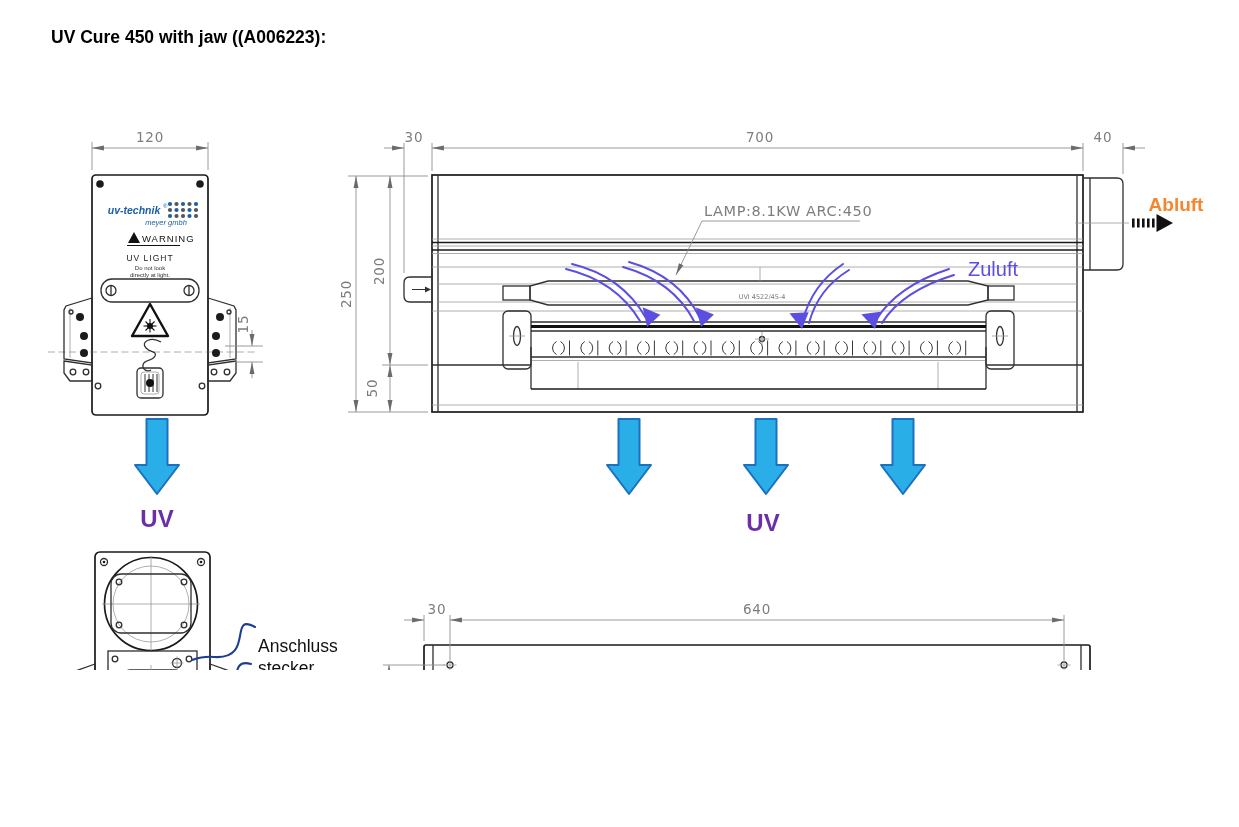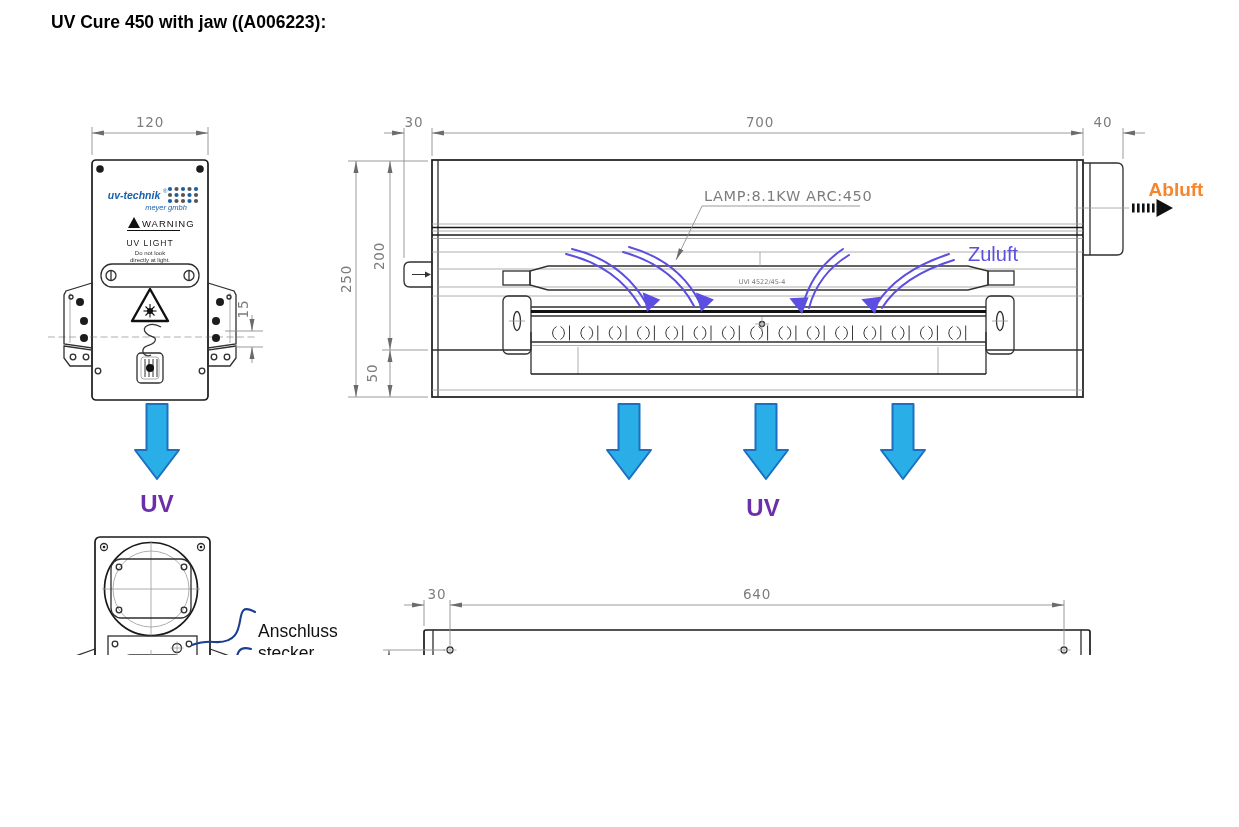--- a/index.html
+++ b/index.html
@@ -1,17 +1,17 @@
 <!DOCTYPE html>
 <html><head>
 <meta charset="utf-8">
 <style>
   html,body{margin:0;padding:0;background:#ffffff;}
   .page{position:relative;width:1239px;height:655px;background:#ffffff;overflow:hidden;
-        font-family:"Liberation Sans",sans-serif;}
+        font-family:"Liberation Sans",sans-serif;margin-top:15px;}
   .title{position:absolute;left:51px;top:12px;font-size:17.5px;font-weight:bold;color:#000;}
   svg{position:absolute;left:0;top:0;}
   svg text{font-family:"Liberation Sans",sans-serif;}
   .ln{stroke:#2f2f2f;stroke-width:1.3;fill:none;}
   .lnh{stroke:#1a1a1a;stroke-width:1.7;fill:none;}
   .lnx{stroke:#111;stroke-width:2.8;fill:none;}
   .thin{stroke:#9a9a9a;stroke-width:0.8;fill:none;}
   .dim{stroke:#8f8f8f;stroke-width:0.9;fill:none;}
   .dimtxt{font-family:"DejaVu Sans",sans-serif;font-size:13.5px;fill:#7d7d7d;letter-spacing:0.8px;}
   .caltxt{font-family:"DejaVu Sans",sans-serif;font-size:14.5px;fill:#7d7d7d;letter-spacing:0.6px;}

